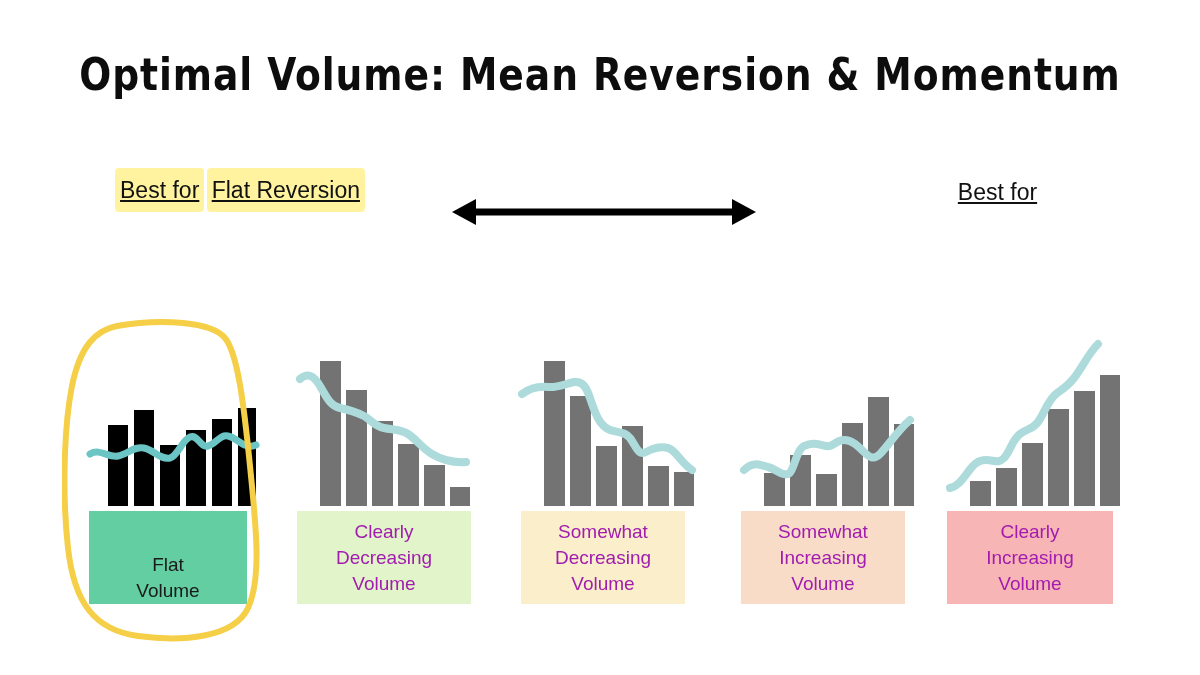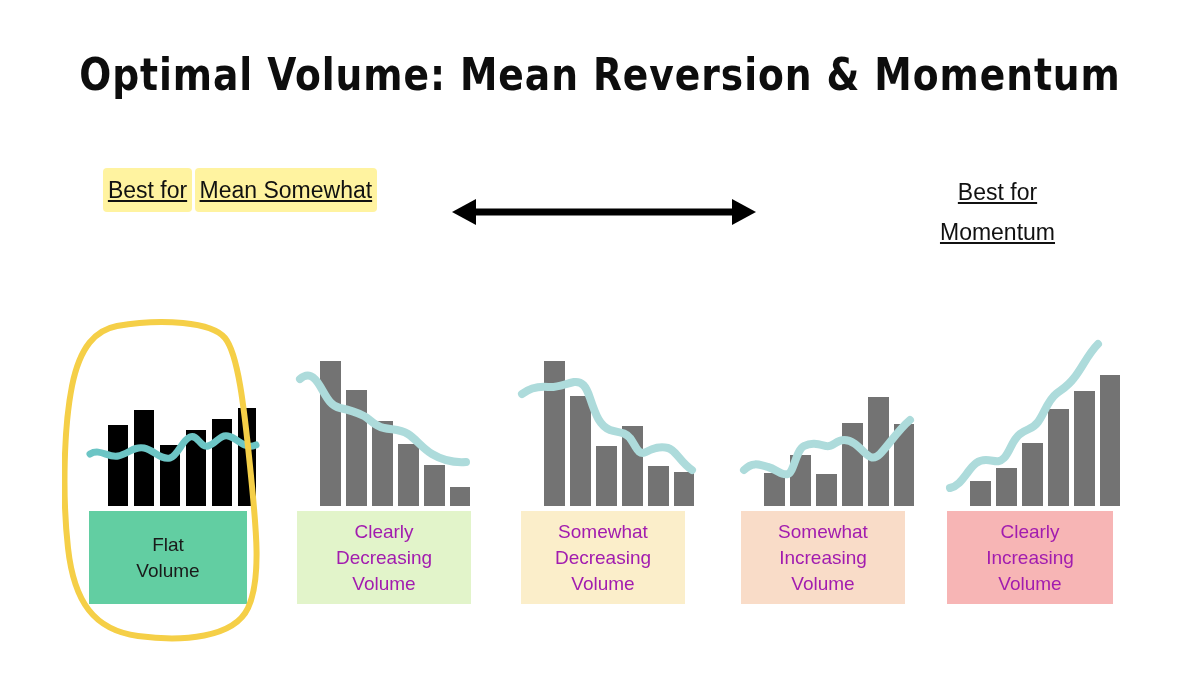--- a/index.html
+++ b/index.html
@@ -96,20 +96,21 @@
     font-family: "Liberation Sans", sans-serif;
     font-size: 19px;
     line-height: 26px;
     color: #a21caf;
     text-align: center;
   }
   #panel-0 .label-box {
     left: 3px;
     width: 158px;
     color: #1a1a1a;
+    justify-content: flex-end;
   }
   #panel-1 .label-box { left: 1px; width: 174px; }
   #panel-2 .label-box { left: 1px; width: 164px; }
   #panel-3 .label-box { left: 1px; width: 164px; }
   #panel-4 .label-box { left: 1px; width: 166px; }
   .label-box .line { display: block; }
 
   
   .circle-annot {
     position: absolute;
@@ -120,26 +121,25 @@
     pointer-events: none;
   }
 </style>
 </head>
 <body>
 
 <div class="title">Optimal Volume: Mean Reversion &amp; Momentum</div>
 
 <div class="caption highlighted" id="caption-left">
   <span class="line">Best for</span>
-  <span class="line">Mean Somewhat</span>
+  <span class="line">Flat Reversion</span>
 </div>
 
 <div class="caption" id="caption-right">
   <span class="line">Best for</span>
-  <span class="line">Momentum</span>
 </div>
 
 <div class="arrow-wrap">
   <svg width="312" height="44" viewBox="0 0 312 44">
     <line x1="16" y1="22" x2="296" y2="22" stroke="#000000" stroke-width="7" stroke-linecap="butt"></line>
     <polygon points="4,22 28,9 28,35" fill="#000000"></polygon>
     <polygon points="308,22 284,9 284,35" fill="#000000"></polygon>
   </svg>
 </div>
 

